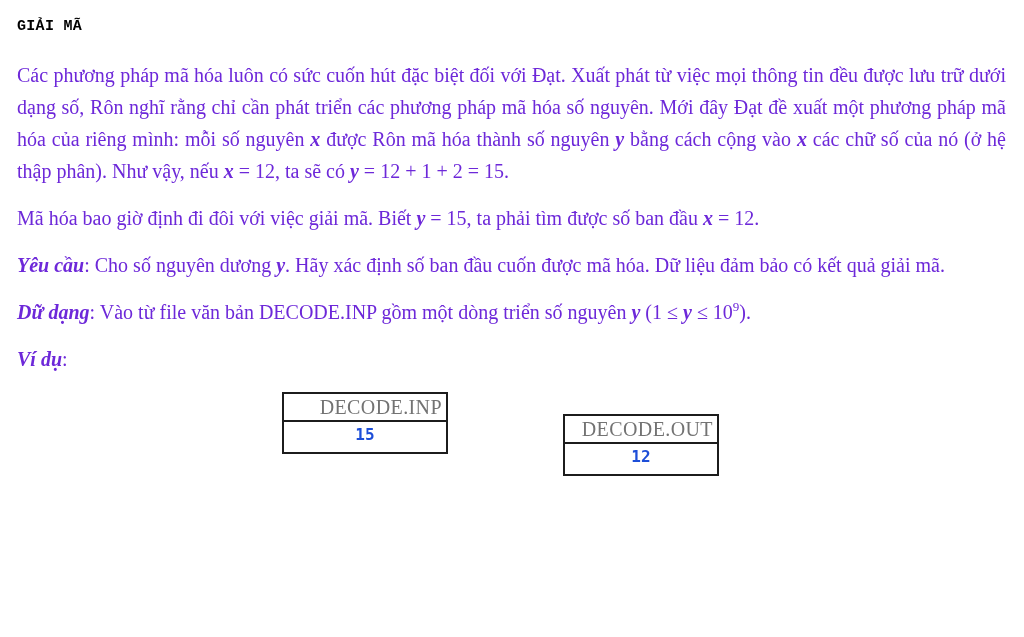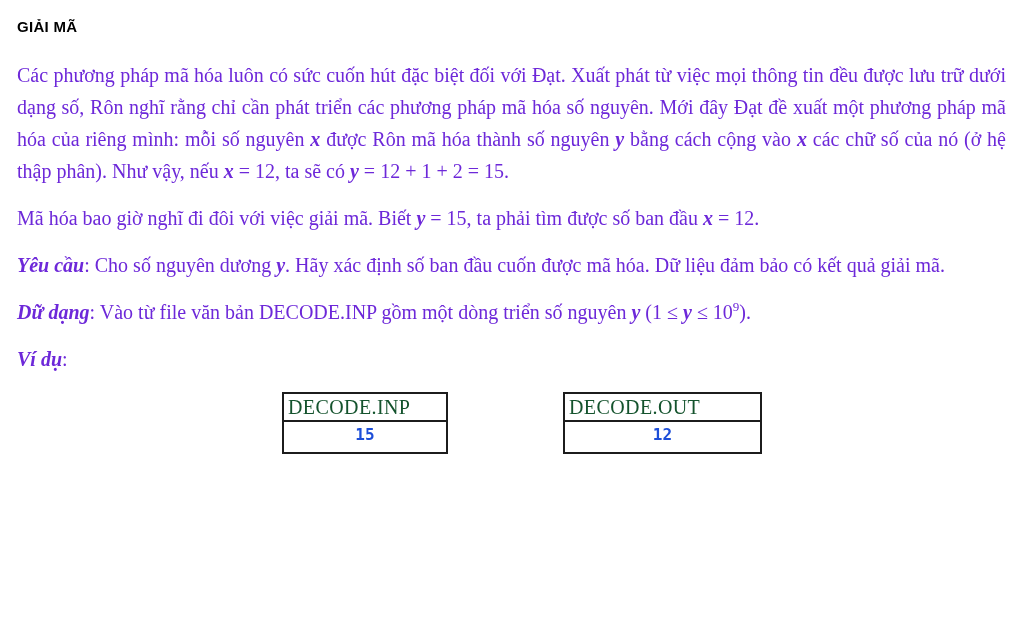--- a/index.html
+++ b/index.html
@@ -13,21 +13,21 @@
   .page {
     box-sizing: border-box;
     width: 1024px;
     height: 637px;
     padding: 18px 18px 0 17px;
     background: #ffffff;
     color: #000000;
     font-family: "Liberation Serif", serif;
   }
   .doc-title {
-    font-family: Liberation Sans, sans-serif;
+    font-family: Liberation Mono, monospace;
     font-size: 15px;
     font-weight: bold;
     letter-spacing: 0.3px;
     margin: 0 0 24px 0;
     color: #000000;
   }
   p.doc-para {
     font-size: 20px;
     line-height: 32px;
     text-align: justify;
@@ -50,31 +50,31 @@
     align-items: flex-start;
     margin-left: 265px;
     margin-top: 17px;
     gap: 115px;
   }
   table.io-table {
     border-collapse: collapse;
     table-layout: fixed;
   }
   table.io-table.inp { width: 166px; }
-  table.io-table.out { width: 199px; }
+  table.io-table.out { width: 156px; margin-top: 22px; }
   table.io-table th {
     border: 2px solid #1c1c1c;
     font-family: "Liberation Serif", serif;
     font-size: 20px;
     font-weight: normal;
     letter-spacing: 0.4px;
-    text-align: left;
+    text-align: right;
     height: 24px;
     padding: 1px 4px 1px 4px;
-    color: #14532d;
+    color: #737373;
   }
   table.io-table td {
     border: 2px solid #1c1c1c;
     font-family: "DejaVu Sans Mono", monospace;
     font-size: 16px;
     font-weight: bold;
     text-align: center;
     vertical-align: top;
     height: 27px;
     padding: 3px 5px 0 5px;
@@ -83,21 +83,21 @@
 </style>
 </head>
 <body>
 
 <div class="page">
 
   <h1 class="doc-title">GIẢI MÃ</h1>
 
   <p class="doc-para"><span>Các phương pháp mã hóa luôn có sức cuốn hút đặc biệt đối với Đạt. Xuất phát từ việc mọi thông tin đều được lưu trữ dưới dạng số, Rôn nghĩ rằng chỉ cần phát triển các phương pháp mã hóa số nguyên. Mới đây Đạt đề xuất một phương pháp mã hóa của riêng mình: mỗi số nguyên </span><span class="seg-bi">x</span><span> được Rôn mã hóa thành số nguyên </span><span class="seg-bi">y</span><span> bằng cách cộng vào </span><span class="seg-bi">x</span><span> các chữ số của nó (ở hệ thập phân). Như vậy, nếu </span><span class="seg-bi">x</span><span> = 12, ta sẽ có </span><span class="seg-bi">y</span><span> = 12 + 1 + 2 = 15.</span></p>
 
-  <p class="doc-para"><span>Mã hóa bao giờ nghĩ đi đôi với việc giải mã. Biết </span><span class="seg-bi">y</span><span> = 15, ta phải tìm được số ban đầu </span><span class="seg-bi">x</span><span> = 12.</span></p>
+  <p class="doc-para"><span>Mã hóa bao giờ định đi đôi với việc giải mã. Biết </span><span class="seg-bi">y</span><span> = 15, ta phải tìm được số ban đầu </span><span class="seg-bi">x</span><span> = 12.</span></p>
 
   <p class="doc-para"><span class="seg-bi">Yêu cầu</span><span>: Cho số nguyên dương </span><span class="seg-bi">y</span><span>. Hãy xác định số ban đầu cuốn được mã hóa. Dữ liệu đảm bảo có kết quả giải mã.</span></p>
 
   <p class="doc-para"><span class="seg-bi">Dữ dạng</span><span>: Vào từ file văn bản DECODE.INP gồm một dòng triển số nguyên </span><span class="seg-bi">y</span><span> (1 ≤ </span><span class="seg-bi">y</span><span> ≤ 10</span><sup class="seg-sup">9</sup><span>).</span></p>
 
 
   <p class="doc-para no-justify"><span class="seg-bi">Ví dụ</span><span>:</span></p>
 
   <div class="tables-row">
 

